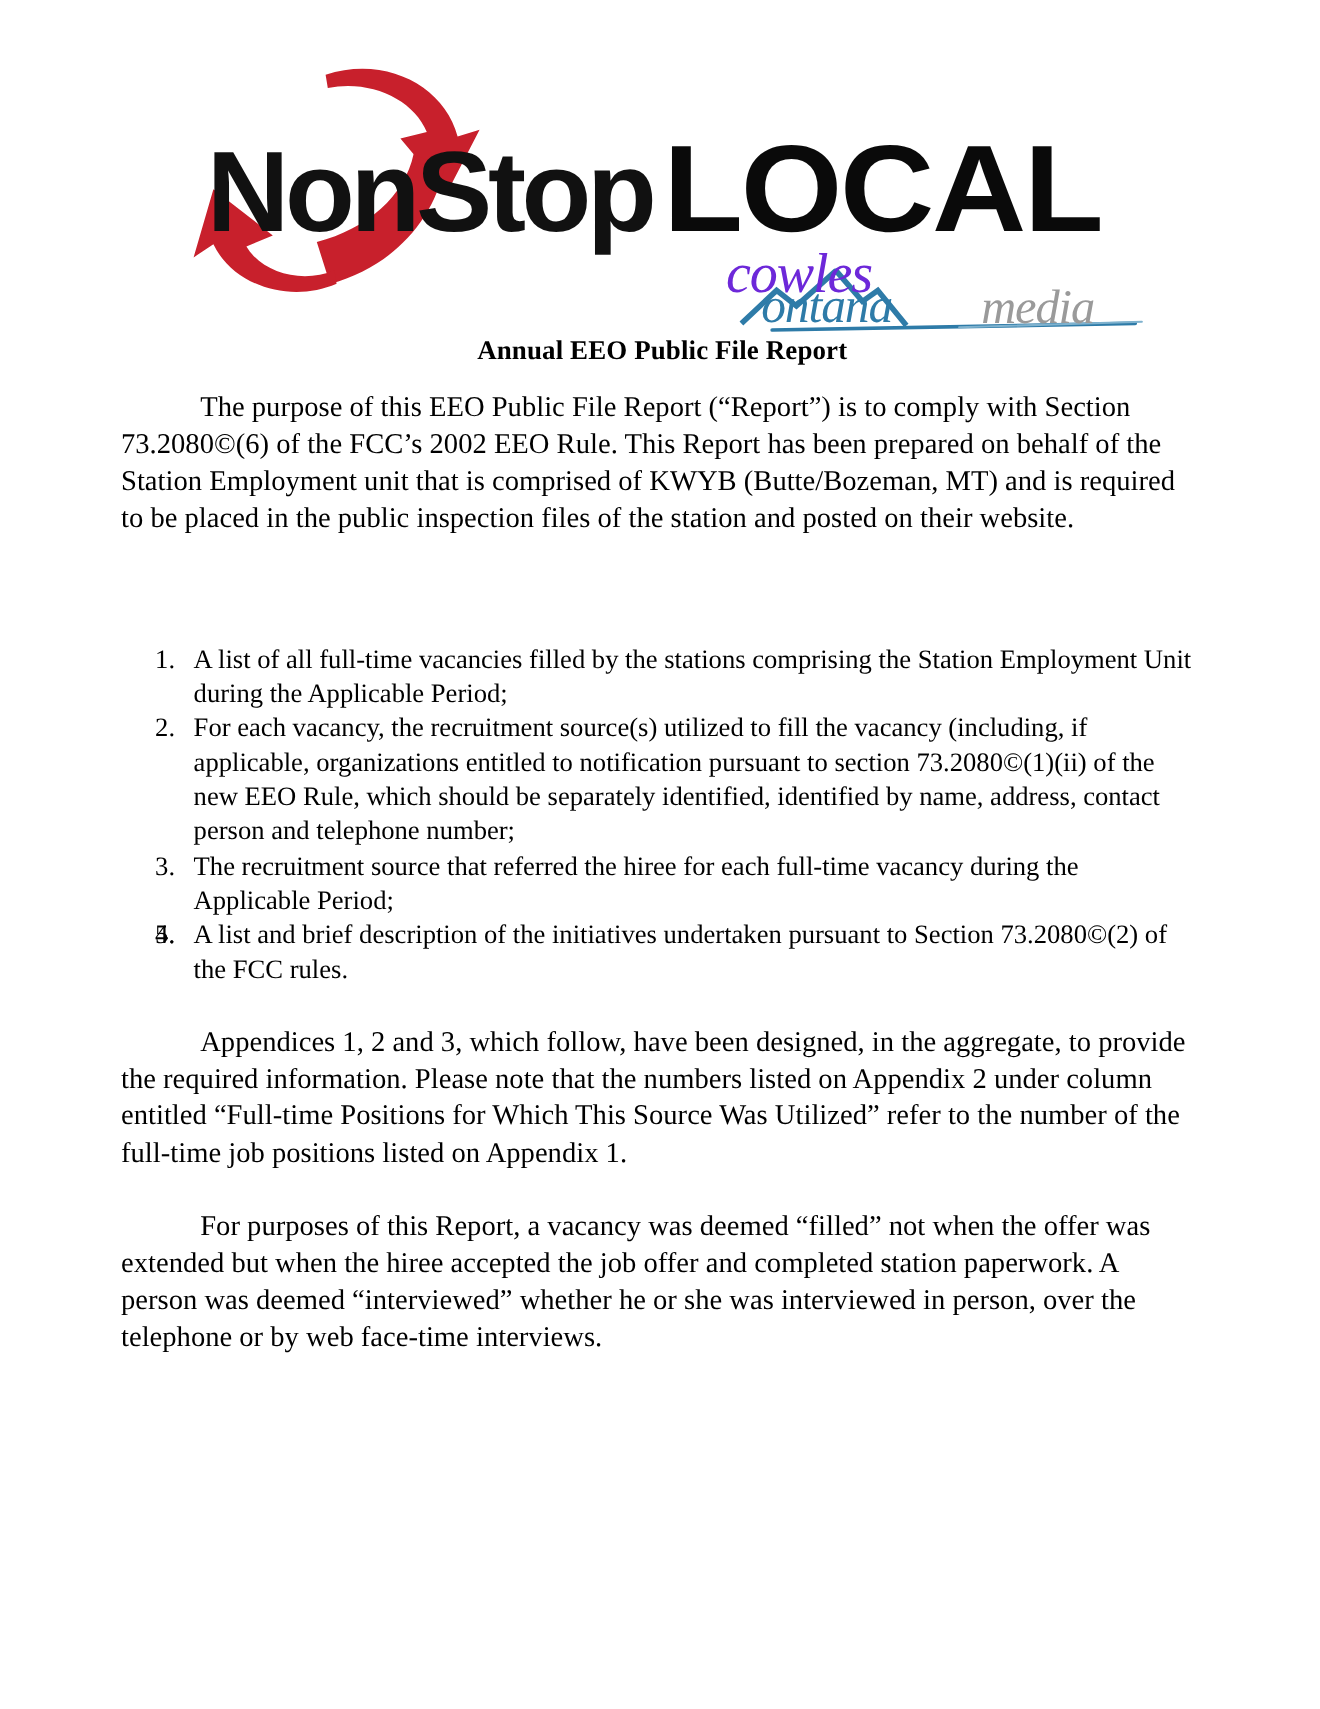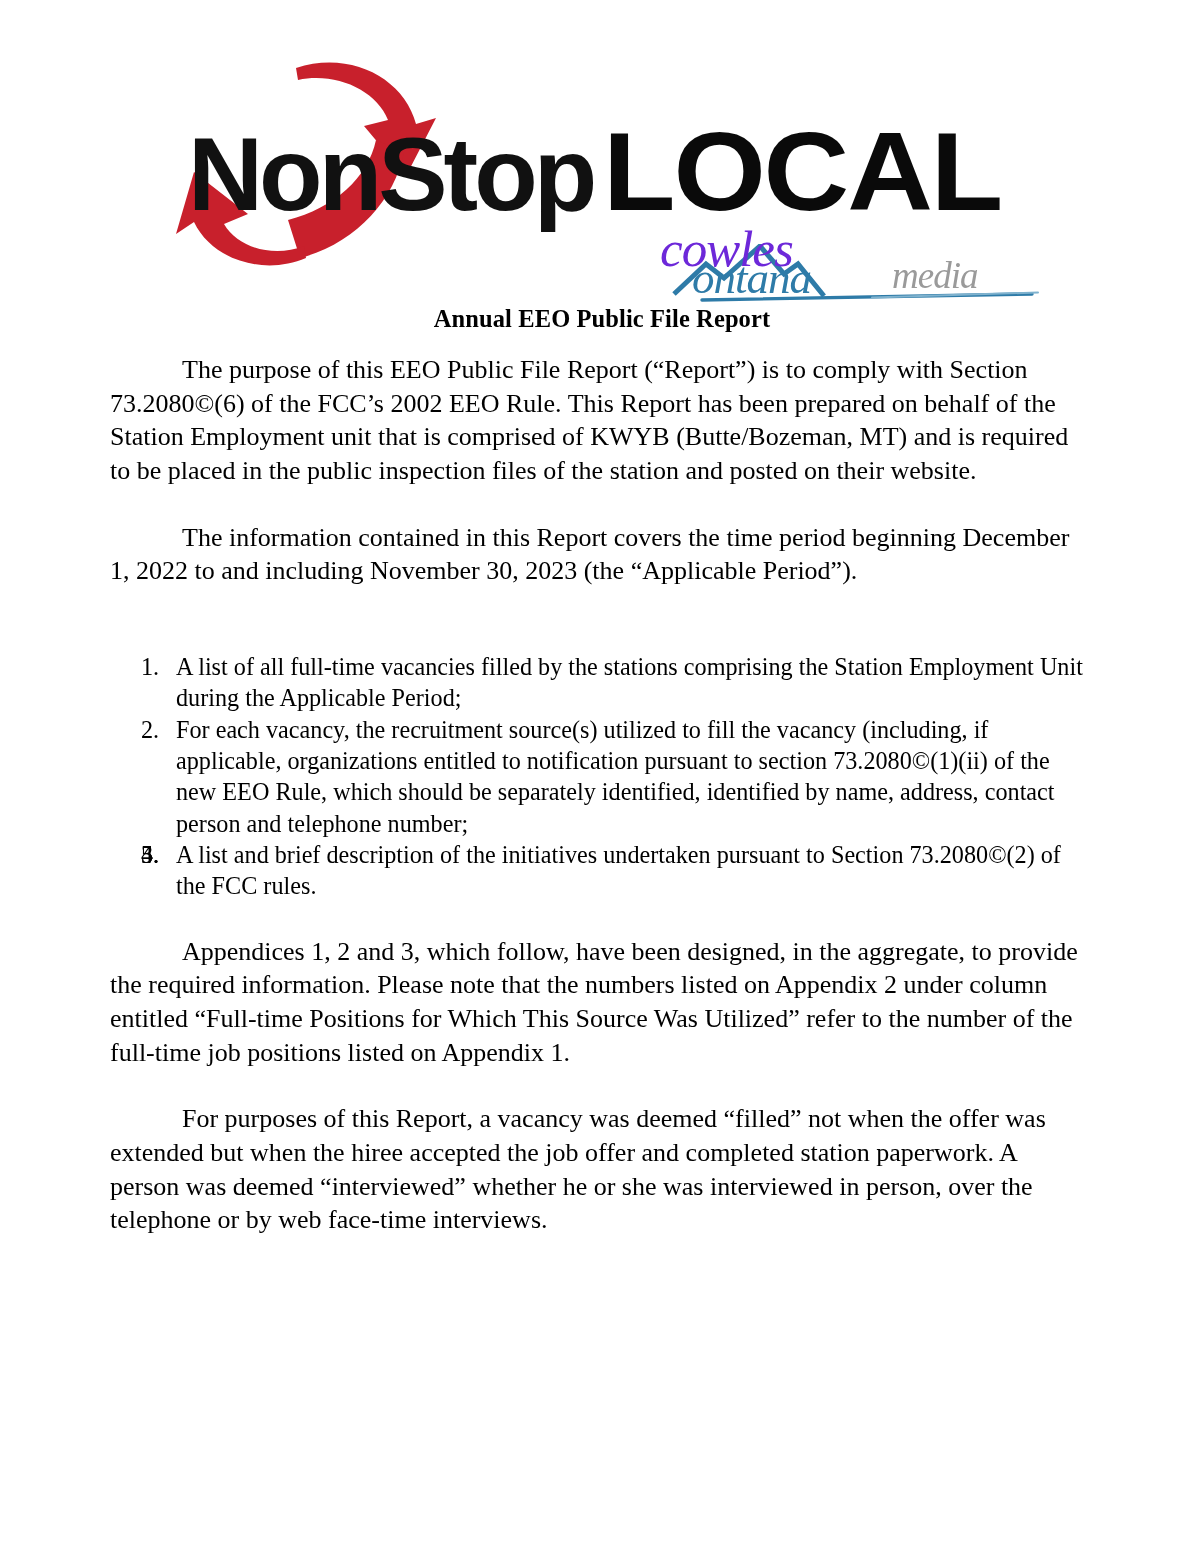--- a/index.html
+++ b/index.html
@@ -99,21 +99,21 @@
     color: #2E7BA8;
     letter-spacing: -1px;
     text-align: right;
   }
   .sub-media {
     position: absolute;
     left: 238px;
     top: 34px;
     font-family: "Liberation Serif", "DejaVu Serif", serif;
     font-style: italic;
-    font-size: 37px;
+    font-size: 44px;
     color: #9a9a9a;
     letter-spacing: -1px;
   }
   .sub-mpeak {
     position: absolute;
     left: 18px;
     top: 24px;
     width: 370px;
     height: 60px;
   }
@@ -205,38 +205,38 @@
 <div class="doc">
 
   <h1 class="page-title">Annual EEO Public File Report</h1>
 
   <div class="content">
 
     <p class="para">The purpose of this EEO Public File Report (“Report”) is to comply with Section 73.2080©(6) of the FCC’s 2002 EEO Rule.  This Report has been prepared on behalf of the Station Employment unit that is comprised of KWYB (Butte/Bozeman, MT) and is required to be placed in the public inspection files of the station and posted on their website.</p>
 
     <div class="gap-lg"></div>
 
-    <p class="para">The information contained in this Report covers the time period beginning December 1, 2022 to and including November 30, 2023 (the “Applicable Period”).</p>
 
     <div class="gap-lg"></div>
 
 
     <div class="gap-md"></div>
 
     <ol class="reqs">
       <li>
         <span class="num">1.</span>
         <span>A list of all full-time vacancies filled by the stations comprising the Station Employment Unit during the Applicable Period;</span>
       </li>
       <li>
         <span class="num">2.</span>
         <span>For each vacancy, the recruitment source(s) utilized to fill the vacancy (including, if applicable, organizations entitled to notification pursuant to section 73.2080©(1)(ii) of the new EEO Rule, which should be separately identified, identified by name, address, contact person and telephone number;</span>
       </li>
       <li>
         <span class="num">3.</span>
+        <span>The recruitment source that referred the hiree for each full-time vacancy during the Applicable Period;</span>
       </li>
       <li>
         <span class="num">4.</span>
       </li>
       <li>
         <span class="num">5.</span>
         <span>A list and brief description of the initiatives undertaken pursuant to Section 73.2080©(2) of the FCC rules.</span>
       </li>
     </ol>
 

